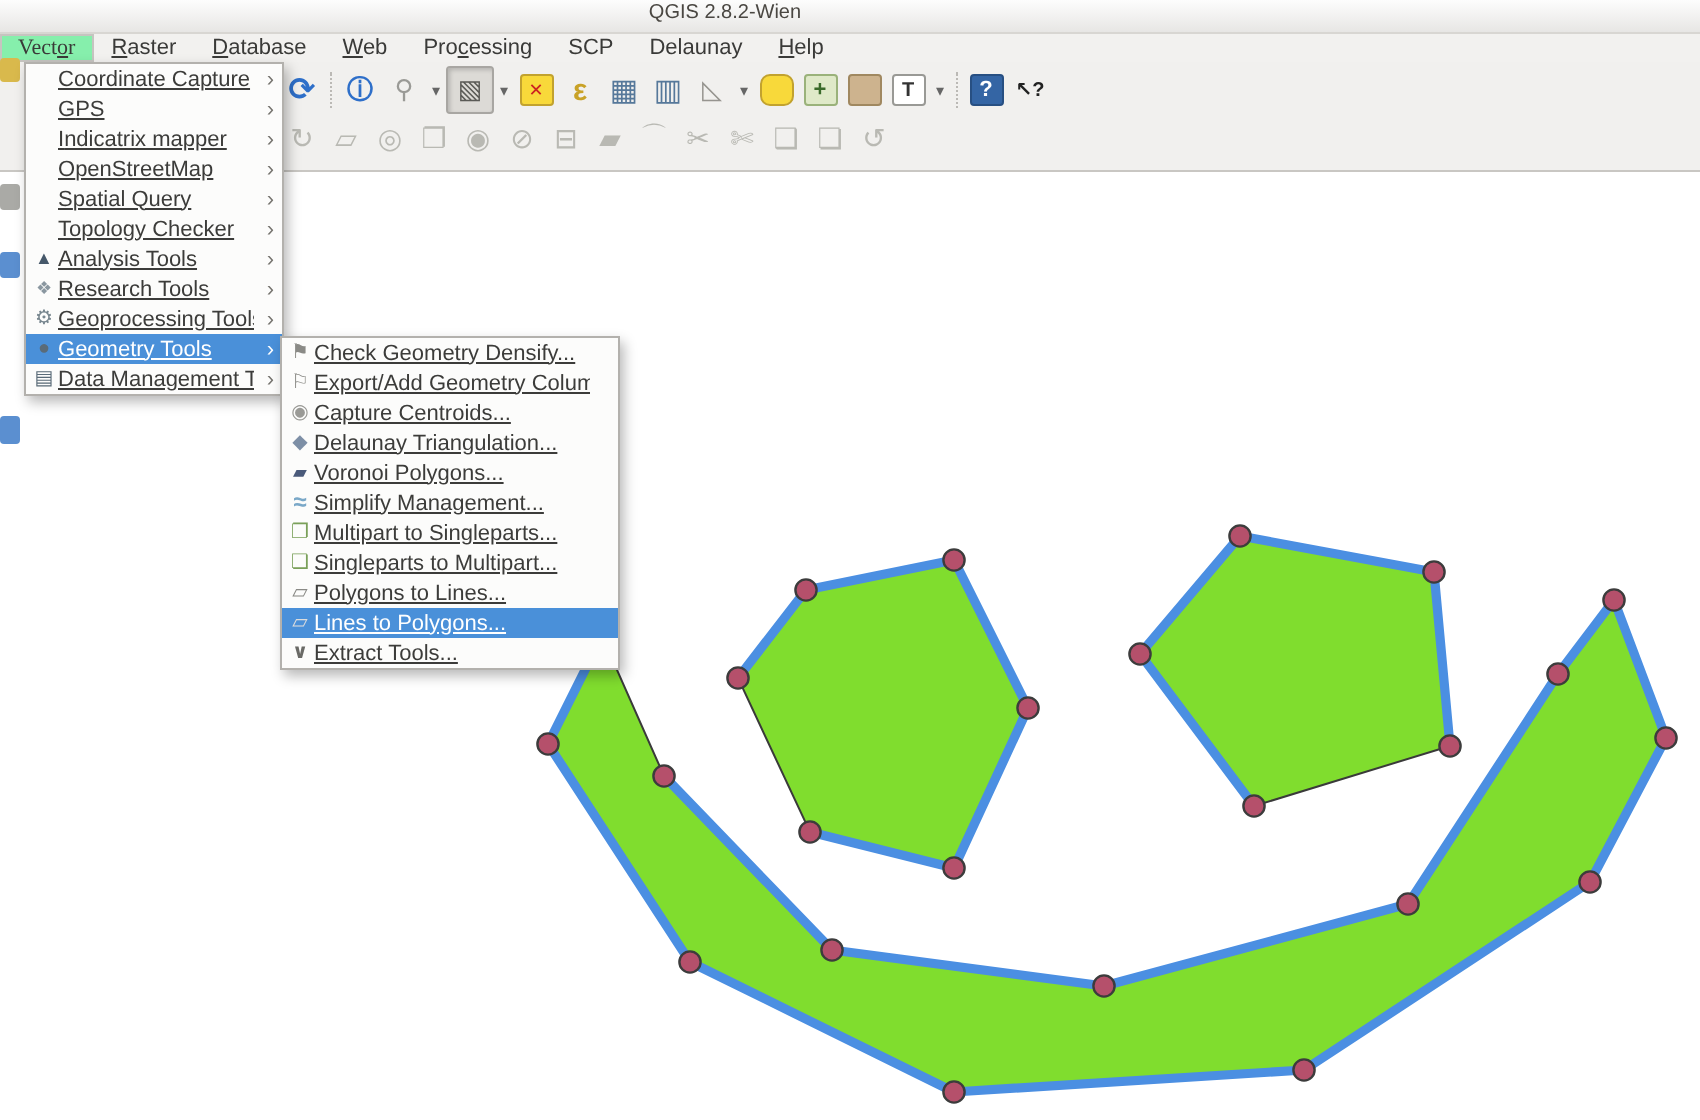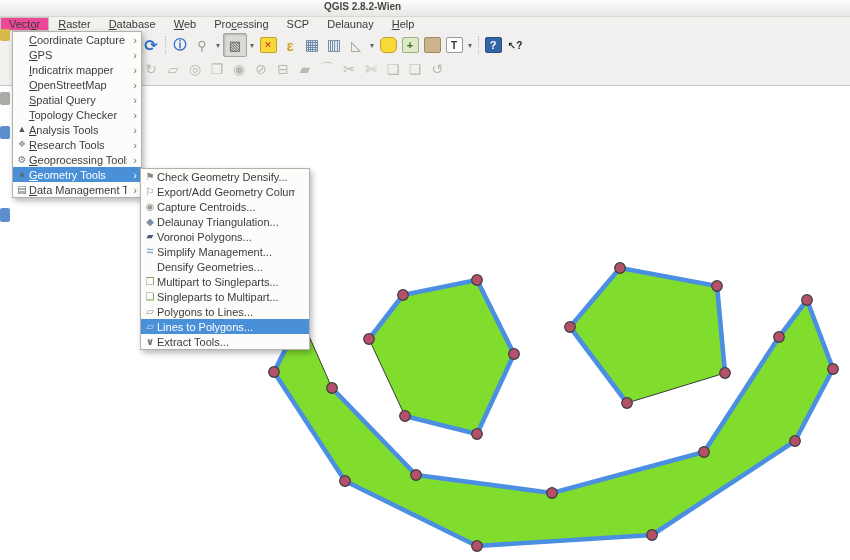--- a/index.html
+++ b/index.html
@@ -2,25 +2,25 @@
 <html><head>
 <meta charset="utf-8">
 <style>
   html,body{margin:0;padding:0;background:#555;}
   .window{position:relative;width:850px;height:560px;overflow:hidden;background:#fff;
           font-family:"Liberation Sans","DejaVu Sans",sans-serif;}
   
   .titlebar{position:absolute;left:0;top:0;width:850px;height:16px;z-index:5;
             background:linear-gradient(#fdfdfd,#e7e6e4);border-bottom:1px solid #d8d6d2;}
   .title{position:absolute;left:0;top:1px;width:725px;text-align:center;
-         font-size:10px;font-weight:bold;color:#4a4742;}
+         font-size:10px;font-weight:normal;color:#4a4742;}
   .menubar{position:absolute;left:0;top:17px;width:850px;height:14px;z-index:5;
            background:#f2f1ef;display:flex;align-items:center;font-size:11px;color:#3a3a38;}
   .mb-item{padding:0 9px;height:14px;line-height:14px;cursor:default;white-space:nowrap;}
-  .mb-item.open{background:#ec4899;box-shadow:0 0 0 1px #c6c4c0 inset;}
+  .mb-item.open{background:#86efac;box-shadow:0 0 0 1px #c6c4c0 inset;font-family:Liberation Serif, serif;}
   .toolbar-area{position:absolute;left:0;top:31px;width:850px;height:54px;z-index:5;
                 background:#f1f0ee;border-bottom:1px solid #c9c7c3;}
   .tb-row{position:absolute;left:140px;display:flex;align-items:center;}
   .tb-row.r1{top:2px;}
   .tb-row.r2{top:27px;}
   .tbtn{width:22px;height:22px;display:flex;align-items:center;justify-content:center;}
   .tbtn.pressed{background:#dcdad6;border:1px solid #a8a6a2;border-radius:2px;
                 box-shadow:inset 1px 1px 2px rgba(0,0,0,.18);}
   .tb-box{display:flex;align-items:center;justify-content:center;width:15px;height:14px;border-radius:2px;}
   .tb-dd{width:10px;text-align:center;font-size:8px;color:#666;}
@@ -33,21 +33,21 @@
   
   .menu-panel{position:absolute;left:12px;top:31px;width:128px;z-index:10;background:#fcfcfb;
               border:1px solid #b3b1ad;box-shadow:2px 3px 6px rgba(0,0,0,.28);}
   .submenu-panel{position:absolute;left:140px;top:168px;width:168px;z-index:11;background:#fcfcfb;
               border:1px solid #b3b1ad;box-shadow:2px 3px 6px rgba(0,0,0,.28);}
   .menu-item{height:15px;display:flex;align-items:center;font-size:11px;color:#3c3c3a;
              white-space:nowrap;cursor:default;}
   .menu-item.highlighted{background:#4a90d9;color:#fff;}
   .menu-item.highlighted .mi-arrow{color:#fff;}
   .mi-icon{width:14px;margin-left:2px;text-align:center;flex:0 0 14px;line-height:15px;}
-  .mi-label{flex:1;overflow:hidden;}
+  .mi-label{flex:1;overflow:hidden;text-decoration:underline;}
   .mi-arrow{flex:0 0 10px;color:#76746f;font-size:11px;text-align:right;padding-right:4px;}
   u{text-decoration:underline;}
 </style>
 </head>
 <body>
 
 <div class="window">
 
   <svg class="map-svg" width="850" height="560" viewBox="0 0 850 560">
       <polygon points="405,416 477,434 514,354 477,280 403,295 369,339" fill="#80DD2E" stroke="#3a3a3a" stroke-width="1"></polygon>
@@ -295,25 +295,20 @@
         <span class="mi-icon" style="color: rgb(74, 90, 122); font-size: 9px;">▰</span>
         <span class="mi-label">Voronoi Polygons...</span>
         <span class="mi-arrow"></span>
       </div>
       <div class="menu-item">
         <span class="mi-icon" style="color: rgb(122, 168, 200); font-size: 12px; font-weight: bold;">≈</span>
         <span class="mi-label">Simplify Management...</span>
         <span class="mi-arrow"></span>
       </div>
       <div class="menu-item">
-        <span class="mi-icon" style="color: rgb(136, 136, 136); font-size: 10px;"></span>
-        <span class="mi-label">Densify Geometries...</span>
-        <span class="mi-arrow"></span>
-      </div>
-      <div class="menu-item">
         <span class="mi-icon" style="color: rgb(122, 160, 90); font-size: 10px;">❐</span>
         <span class="mi-label">Multipart to Singleparts...</span>
         <span class="mi-arrow"></span>
       </div>
       <div class="menu-item">
         <span class="mi-icon" style="color: rgb(122, 160, 90); font-size: 10px;">❏</span>
         <span class="mi-label">Singleparts to Multipart...</span>
         <span class="mi-arrow"></span>
       </div>
       <div class="menu-item">

